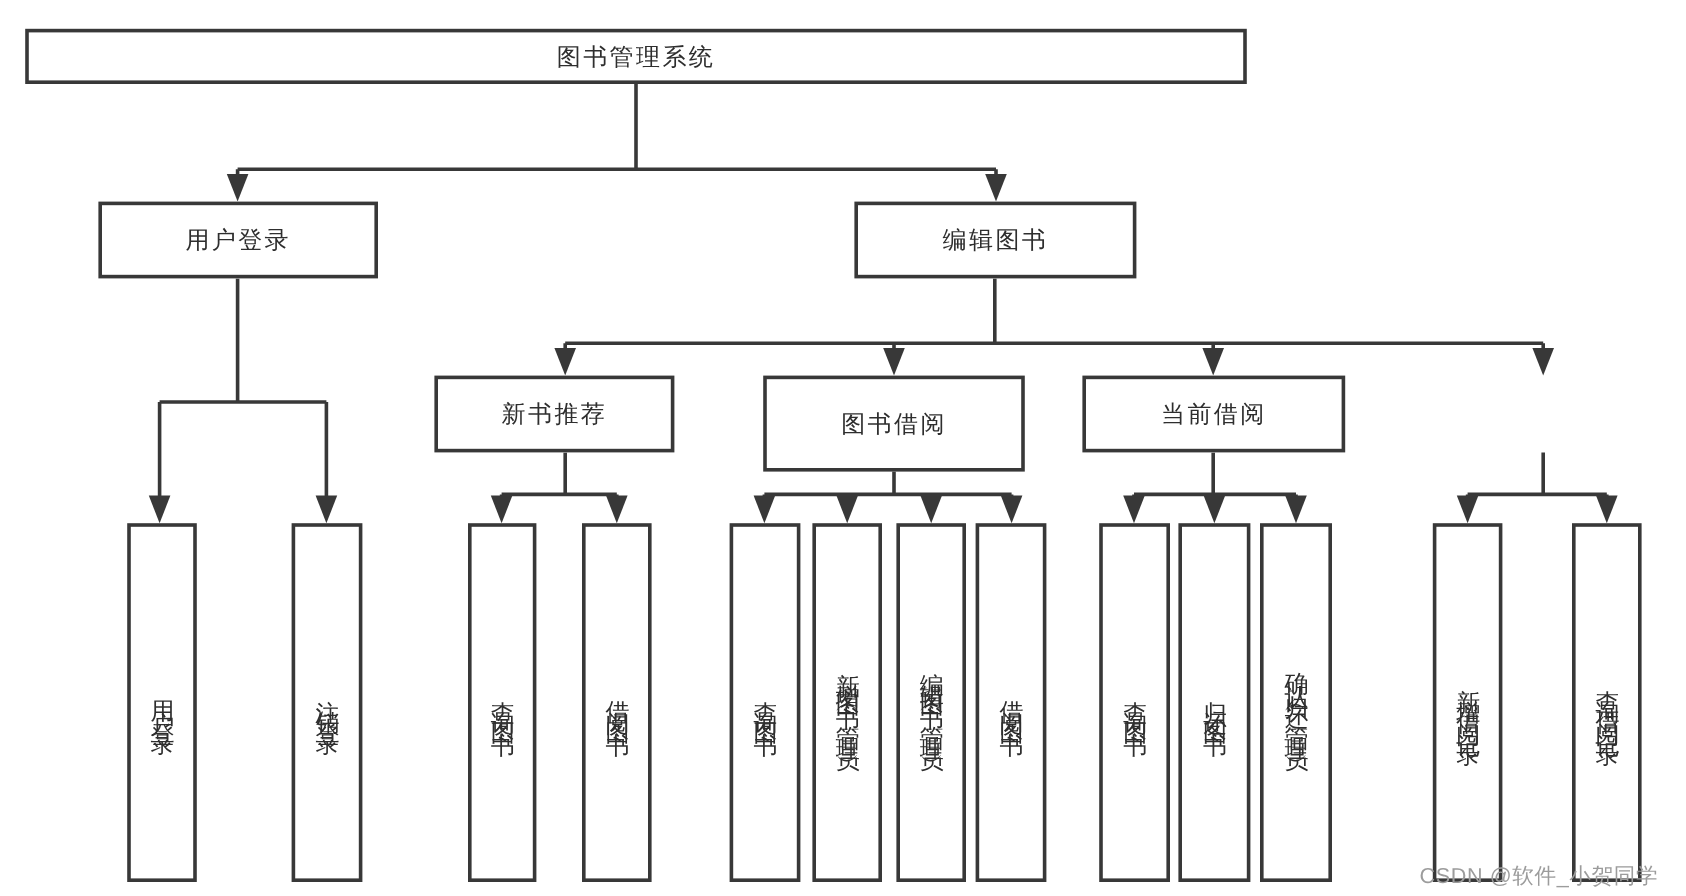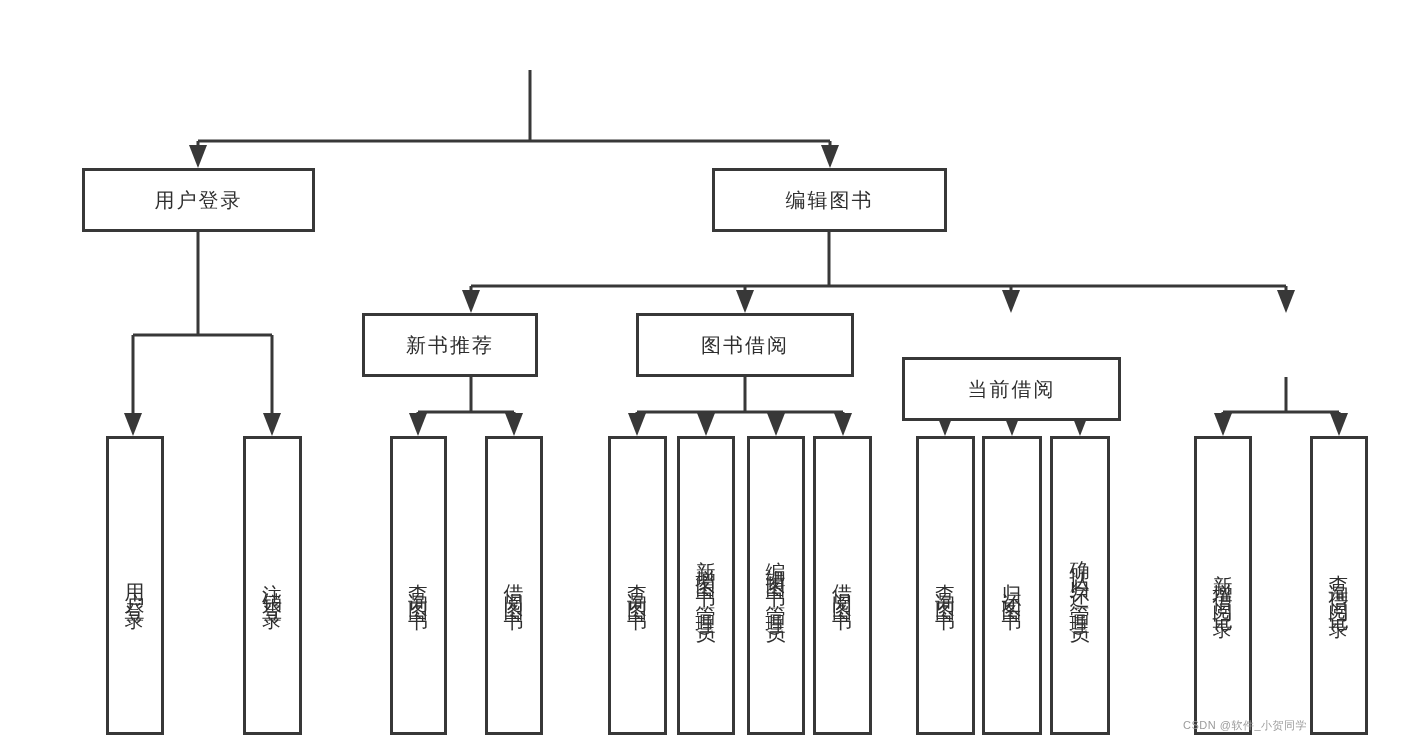--- a/index.html
+++ b/index.html
@@ -40,21 +40,21 @@
   .node.v-box {
     writing-mode: vertical-rl;
     text-orientation: mixed;
     letter-spacing: 9px;
     line-height: 1;
   }
   .watermark {
     position: absolute;
     left: 1183px;
     top: 718px;
-    font-size: 11px;
+    font-size: 18px;
     letter-spacing: 0.5px;
     color: var(--watermark);
     z-index: 5;
     white-space: nowrap;
   }
 </style>
 </head>
 <body>
 
 <div class="canvas">
@@ -85,27 +85,28 @@
       <polygon points="767,413 785,413 776,436"></polygon>
       <polygon points="834,413 852,413 843,436"></polygon>
       <polygon points="936,413 954,413 945,436"></polygon>
       <polygon points="1003,413 1021,413 1012,436"></polygon>
       <polygon points="1071,413 1089,413 1080,436"></polygon>
       <polygon points="1214,413 1232,413 1223,436"></polygon>
       <polygon points="1330,413 1348,413 1339,436"></polygon>
     </g>
   </svg>
 
+  <div class="node h-box" style="left:21px; top:24px; width:1018px; height:46px;">图书管理系统</div>
 
   <div class="node h-box" style="left:82px; top:168px; width:233px; height:64px;">用户登录</div>
   <div class="node h-box" style="left:712px; top:168px; width:235px; height:64px;">编辑图书</div>
 
-  <div class="node h-box" style="left:362px; top:313px; width:176px; height:64px;">新书推荐</div>
-  <div class="node h-box" style="left:636px; top:313px; width:218px; height:64px;">图书借阅</div>
-  <div class="node h-box" style="left:902px; top:313px; width:219px; height:64px;margin-top:44px;">当前借阅</div>
+  <div class="node h-box" style="left:362px; top:313px; width:200px; height:64px;">新书推荐</div>
+  <div class="node h-box" style="left:636px; top:313px; width:218px; height:80px;">图书借阅</div>
+  <div class="node h-box" style="left:902px; top:313px; width:219px; height:64px;">当前借阅</div>
 
   <div class="node v-box" style="left:106px; top:436px; width:58px; height:299px;">用户登录</div>
   <div class="node v-box" style="left:243px; top:436px; width:59px; height:299px;">注销登录</div>
 
   <div class="node v-box" style="left:390px; top:436px; width:57px; height:299px;">查询图书</div>
   <div class="node v-box" style="left:485px; top:436px; width:58px; height:299px;">借阅图书</div>
 
   <div class="node v-box" style="left:608px; top:436px; width:59px; height:299px;">查询图书</div>
   <div class="node v-box" style="left:677px; top:436px; width:58px; height:299px;">新增图书（管理员）</div>
   <div class="node v-box" style="left:747px; top:436px; width:58px; height:299px;">编辑图书（管理员）</div>

